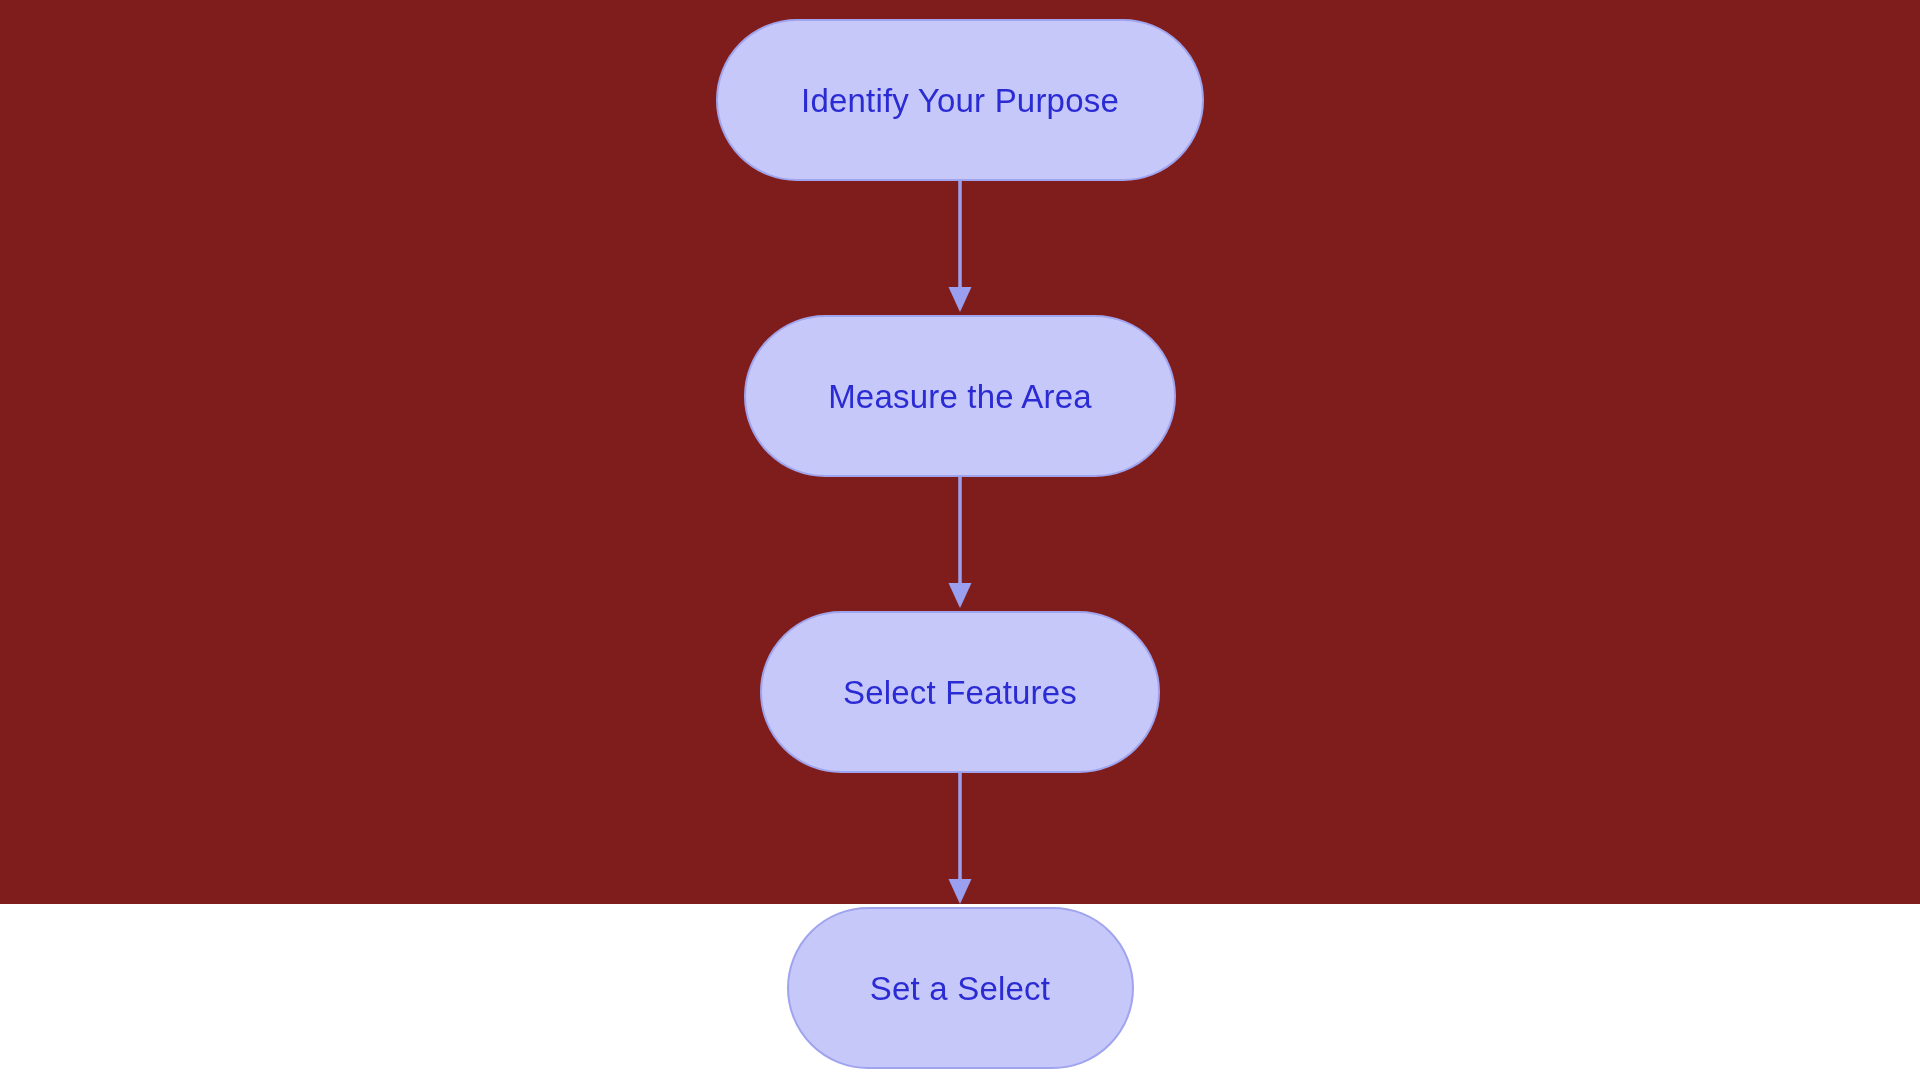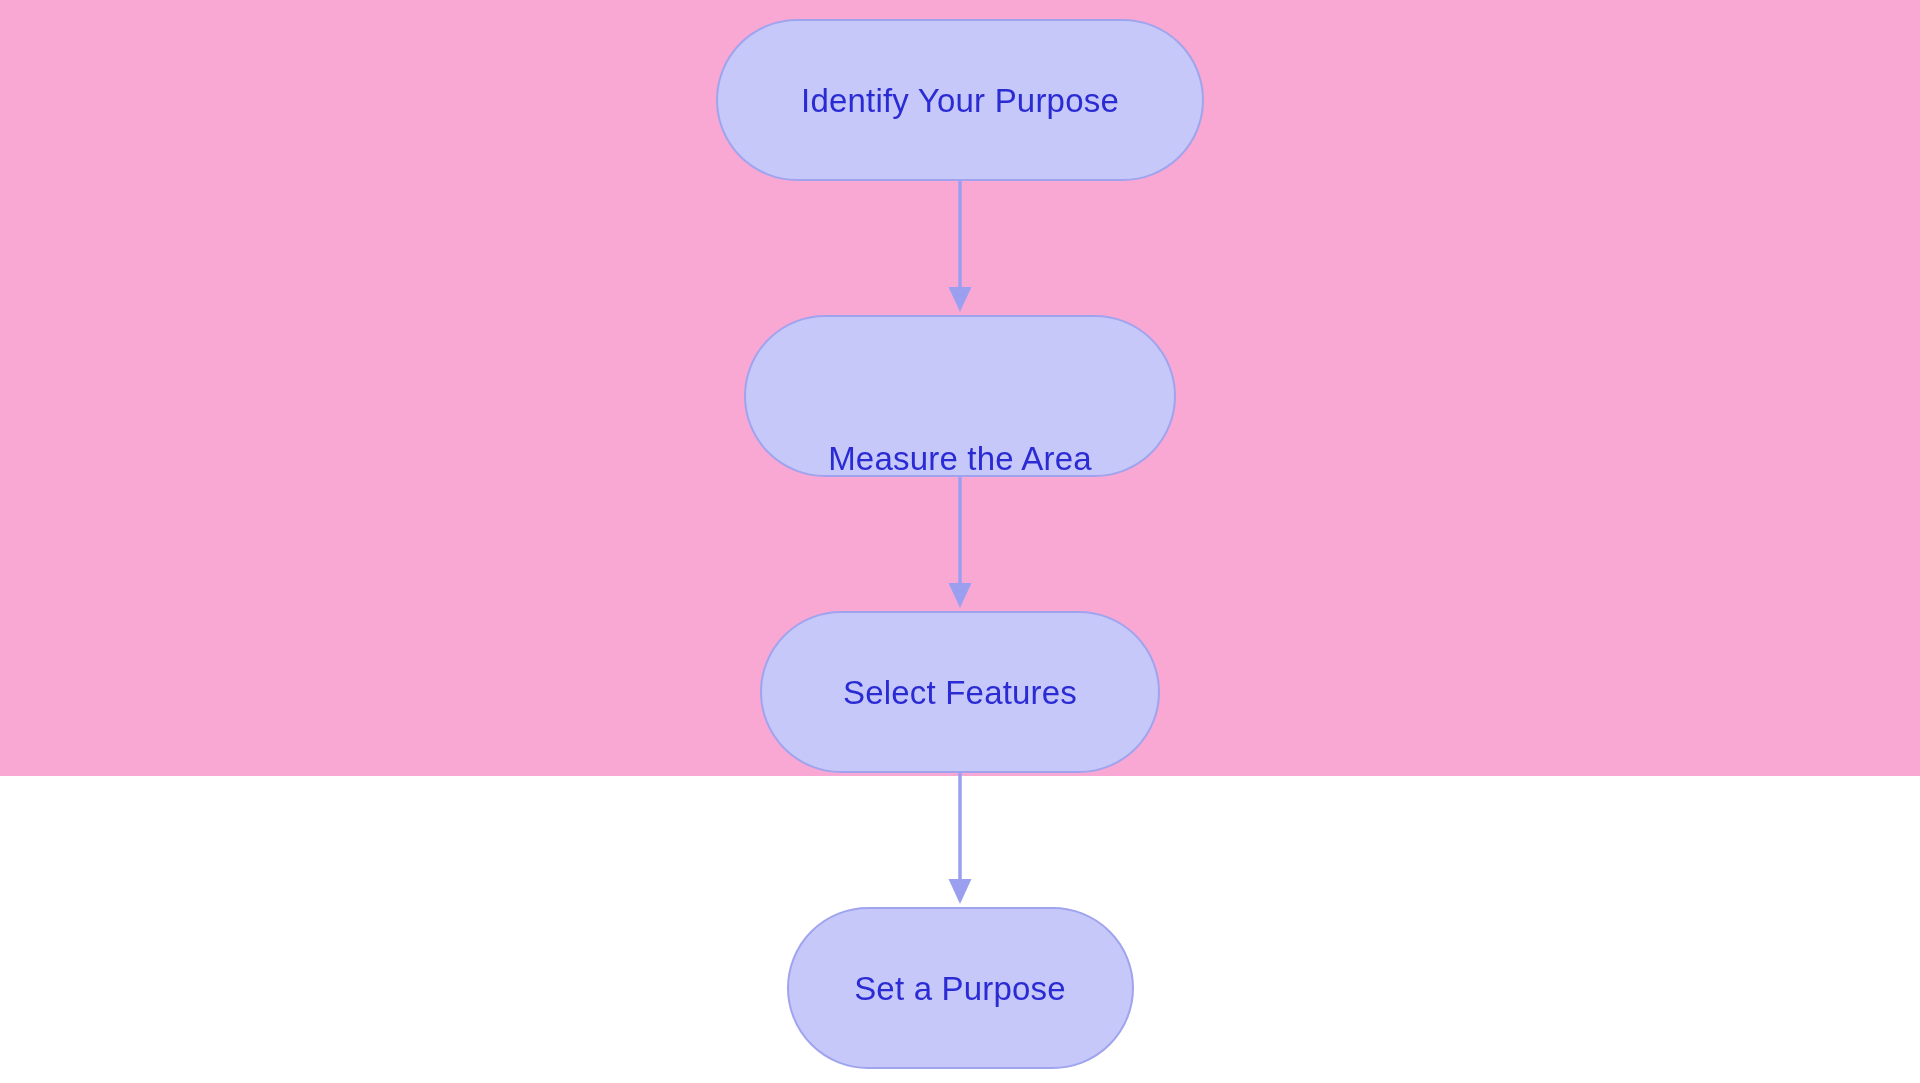--- a/index.html
+++ b/index.html
@@ -10,22 +10,22 @@
     width: 1920px;
     height: 1083px;
     background: #ffffff;
     font-family: "Liberation Sans", "DejaVu Sans", sans-serif;
     overflow: hidden;
   }
 
   #flowchart-canvas {
     position: relative;
     width: 1920px;
-    height: 776px;
-    background: #f9a8d4;
+    height: 904px;
+    background: #7f1d1d;
   }
 
   .flow-column {
     position: absolute;
     left: 0;
     top: 0;
     width: 1920px;
     height: 1083px;
     display: flex;
     flex-direction: column;
@@ -49,21 +49,21 @@
   .node-label {
     font-size: 33px;
     line-height: 1;
     letter-spacing: 0.2px;
     color: #2b2bd4;
     font-weight: 400;
   }
 
   
   .node-0 { width: 488px; height: 162px; margin-top: 19px; }
-  .node-1 { width: 432px; height: 162px; align-items: flex-end; }
+  .node-1 { width: 432px; height: 162px; }
   .node-2 { width: 400px; height: 162px; align-items: center; }
   .node-3 { width: 347px; height: 162px; }
 
   .connector {
     position: relative;
     width: 40px;
     height: 134px;
     display: block;
   }
 
@@ -117,17 +117,17 @@
     </div>
 
     <div class="connector">
       <svg viewBox="0 0 40 134" xmlns="http://www.w3.org/2000/svg">
         <line class="connector-line" x1="20" y1="0" x2="20" y2="108"></line>
         <polygon class="connector-head" points="20,131 8.5,106 31.5,106"></polygon>
       </svg>
     </div>
 
     <div class="node node-3">
-      <span class="node-label">Set a Purpose</span>
+      <span class="node-label">Set a Select</span>
     </div>
 
   </div>
 </div>
 
 </body></html>

